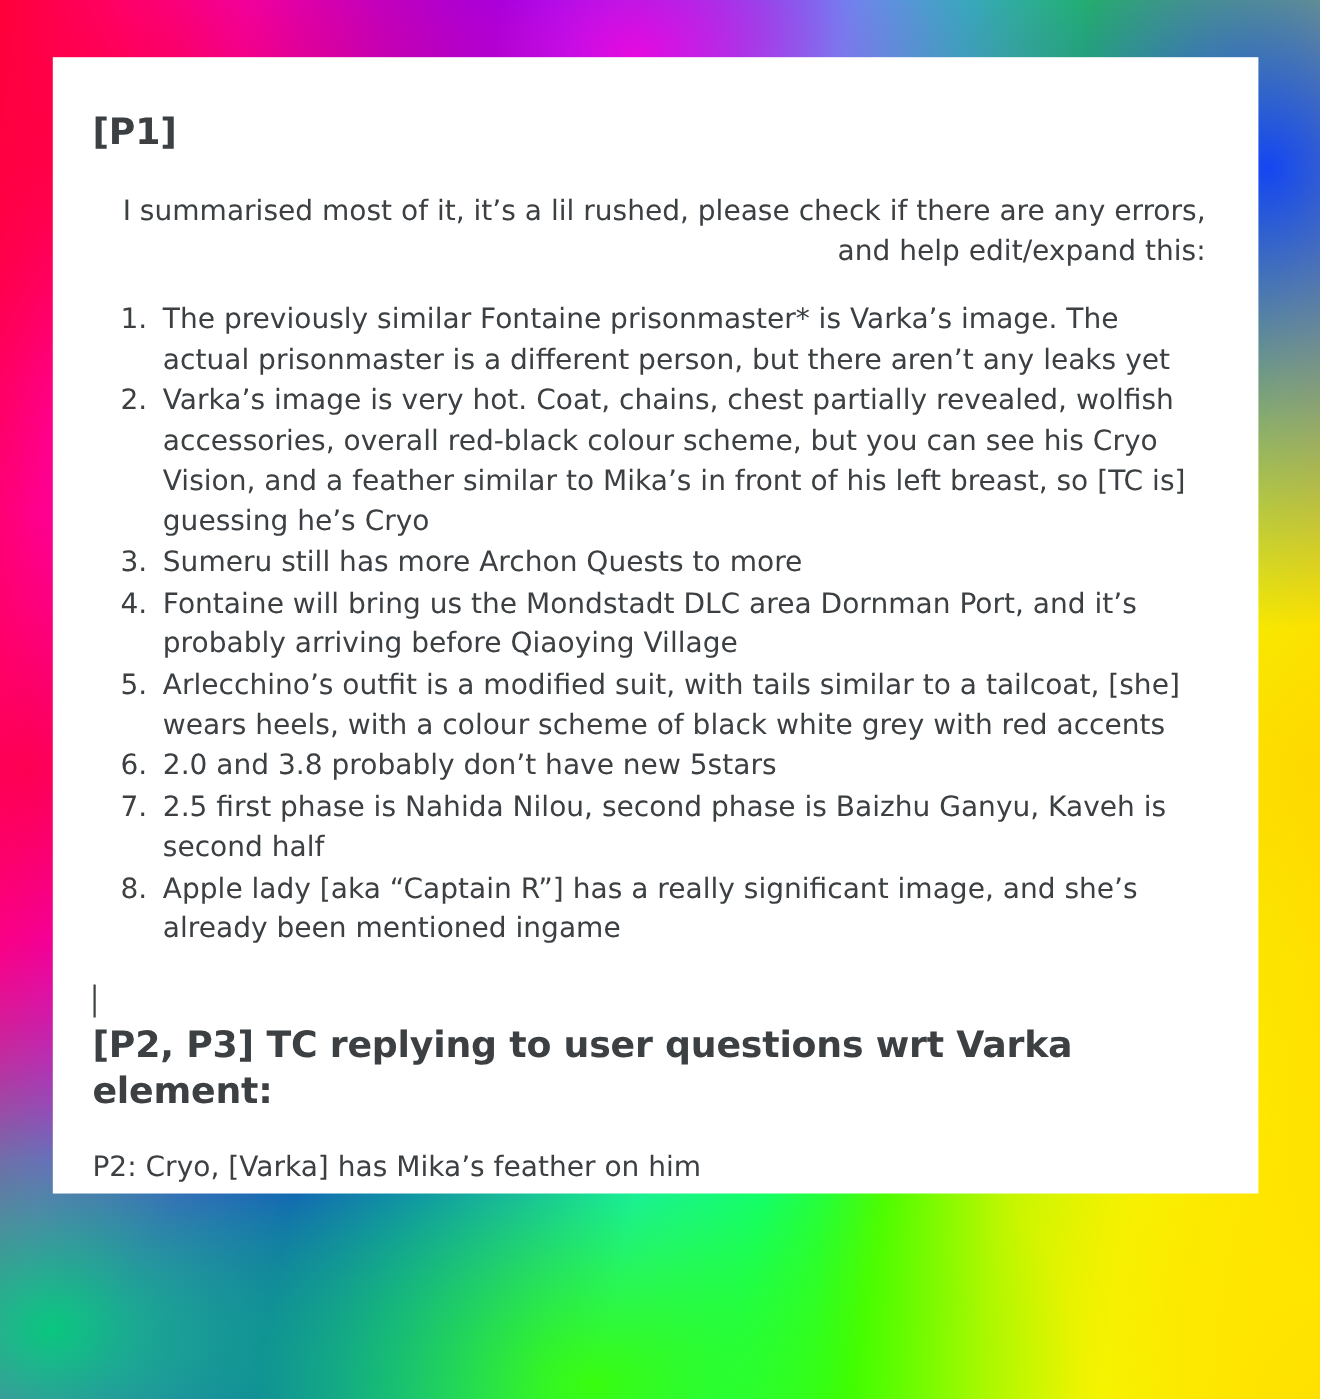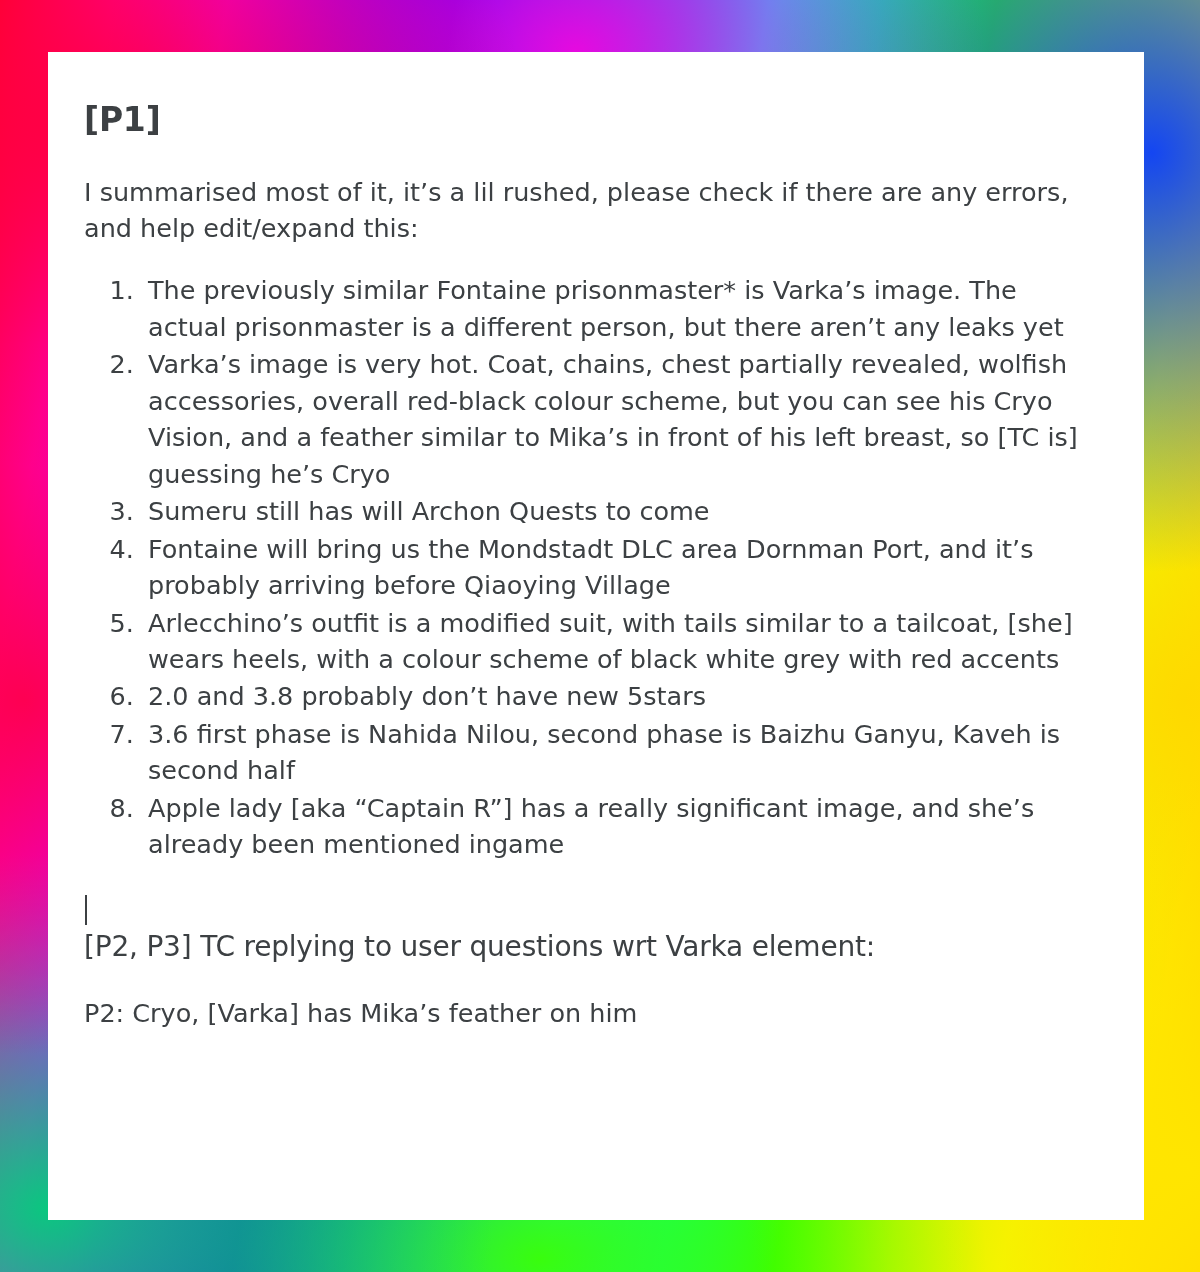--- a/index.html
+++ b/index.html
@@ -63,21 +63,21 @@
       radial-gradient(ellipse 60% 45% at 4% 95%, rgba(0,210,120,0.95) 0%, rgba(0,210,120,0) 62%),
       radial-gradient(ellipse 60% 40% at 45% 99%, rgba(60,255,0,0.95) 0%, rgba(60,255,0,0) 62%),
       radial-gradient(ellipse 60% 50% at 99% 92%, rgba(255,230,0,0.95) 0%, rgba(255,230,0,0) 62%),
       radial-gradient(ellipse 40% 40% at 99% 55%, rgba(255,215,0,0.9) 0%, rgba(255,215,0,0) 62%);
   }
   .card {
     position: absolute;
     left: 48px;
     top: 52px;
     width: 1096px;
-    height: 1168px;
+    height: 1033px;
     background: #ffffff;
     z-index: 2;
     padding: 34px 48px 0 36px;
     overflow: hidden;
   }
   .doc {
     color: #3c4043;
     font-size: 25px;
     line-height: 1.44;
   }
@@ -86,20 +86,21 @@
     font-weight: 700;
     color: #3c4043;
     margin: 10px 0 30px 0;
     letter-spacing: -0.2px;
   }
   p.intro {
     margin: 0 0 26px 0;
     font-size: 25.5px;
     line-height: 1.43;
     color: #3c4043;
+    text-align: right;
   }
   ol.points {
     margin: 0 0 30px 0;
     padding-left: 58px;
     font-size: 25.5px;
     line-height: 1.43;
   }
   ol.points li {
     margin-bottom: 1px;
     padding-left: 6px;
@@ -116,22 +117,22 @@
   .caret {
     display: inline-block;
     width: 2px;
     height: 30px;
     background: #3c4043;
     position: absolute;
     left: 1px;
     top: 2px;
   }
   h2.p2p3 {
-    font-size: 28px;
-    font-weight: 400;
+    font-size: 33px;
+    font-weight: 700;
     color: #3c4043;
     margin: 0 0 30px 0;
     line-height: 1.28;
     letter-spacing: -0.2px;
   }
   p.reply {
     margin: 0 0 34px 0;
     font-size: 25.5px;
     color: #3c4043;
   }
@@ -144,25 +145,25 @@
 <div class="card">
   <div class="doc">
 
     <h1 class="p1">[P1]</h1>
 
     <p class="intro">I summarised most of it, it’s a lil rushed, please check if there are any errors, and help edit/expand this:</p>
 
     <ol class="points">
       <li>The previously similar Fontaine prisonmaster* is Varka’s image. The actual prisonmaster is a different person, but there aren’t any leaks yet</li>
       <li>Varka’s image is very hot. Coat, chains, chest partially revealed, wolfish accessories, overall red-black colour scheme, but you can see his Cryo Vision, and a feather similar to Mika’s in front of his left breast, so [TC is] guessing he’s Cryo</li>
-      <li>Sumeru still has will Archon Quests to come</li>
+      <li>Sumeru still has more Archon Quests to more</li>
       <li>Fontaine will bring us the Mondstadt DLC area Dornman Port, and it’s probably arriving before Qiaoying Village</li>
       <li>Arlecchino’s outfit is a modified suit, with tails similar to a tailcoat, [she] wears heels, with a colour scheme of black white grey with red accents</li>
       <li>2.0 and 3.8 probably don’t have new 5stars</li>
-      <li>3.6 first phase is Nahida Nilou, second phase is Baizhu Ganyu, Kaveh is second half</li>
+      <li>2.5 first phase is Nahida Nilou, second phase is Baizhu Ganyu, Kaveh is second half</li>
       <li>Apple lady [aka “Captain R”] has a really significant image, and she’s already been mentioned ingame</li>
     </ol>
 
 
     <div class="caret-line">
       <span class="caret"></span>
     </div>
 
     <h2 class="p2p3">[P2, P3] TC replying to user questions wrt Varka element:</h2>
 

